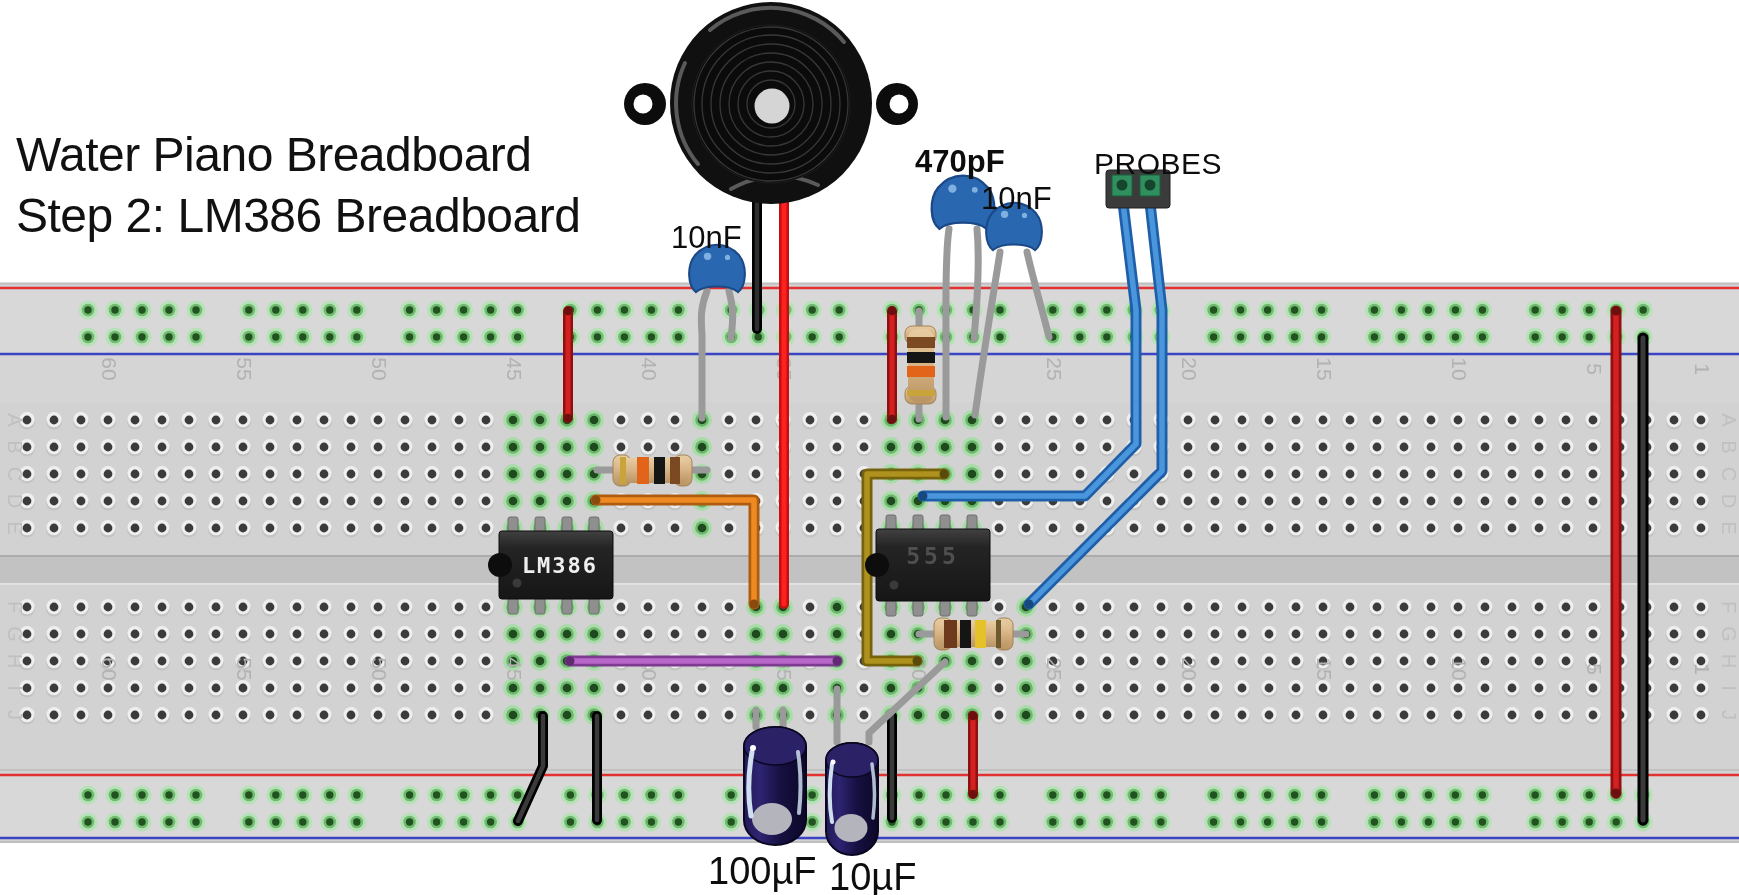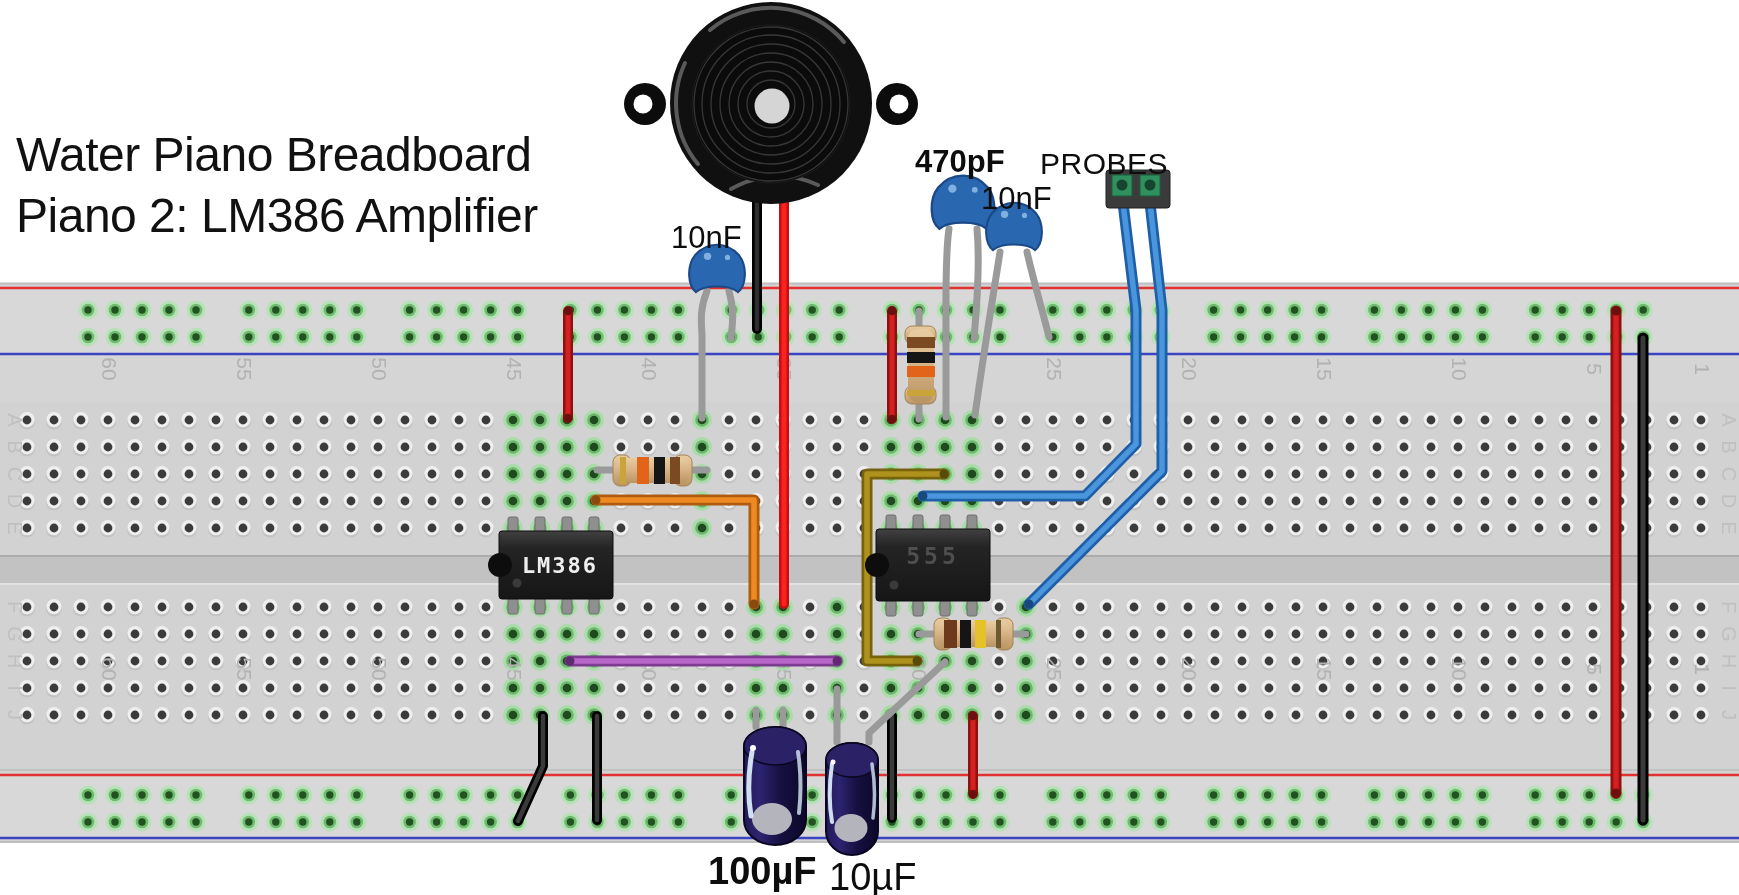--- a/index.html
+++ b/index.html
@@ -7,22 +7,22 @@
          font-family:"Liberation Sans", sans-serif;}
   svg{position:absolute;left:0;top:0;}
   .wo{fill:none;stroke-linecap:round;stroke-linejoin:round;}
   .wi{fill:none;stroke-linecap:round;stroke-linejoin:round;}
   .lead{fill:none;stroke:#9a9a9a;stroke-width:7;stroke-linecap:round;}
   .lbl{position:absolute;color:#0d0d0d;white-space:nowrap;}
   .title{left:16px;top:124px;font-size:48px;line-height:61px;letter-spacing:-0.5px;color:#111;}
   .l-10nf-left{left:671px;top:220px;font-size:31px;}
   .l-470pf{left:915px;top:144px;font-size:31px;font-weight:bold;}
   .l-10nf-right{left:981px;top:181px;font-size:31px;}
-  .l-probes{left:1040px;top:147px;font-size:30px;letter-spacing:0.5px;}
-  .l-100uf{left:708px;top:850px;font-size:38px;font-weight:bold;}
+  .l-probes{left:1094px;top:147px;font-size:30px;letter-spacing:0.5px;}
+  .l-100uf{left:708px;top:850px;font-size:38px;}
   .l-10uf{left:829px;top:856px;font-size:38px;}
   text.coord{font-family:"Liberation Sans",sans-serif;}
   text.icname{font-family:"DejaVu Sans Mono",monospace;font-weight:bold;}
 </style>
 </head>
 <body>
 
 <div class="stage">
 <svg id="scene" width="1739" height="895" viewBox="0 0 1739 895">
   <defs>
@@ -2815,21 +2815,21 @@
     <rect x="1106" y="170" width="64" height="38" rx="3" fill="#3b3b3b" stroke="#222222"></rect>
     <rect x="1112" y="175" width="20" height="21" fill="#2f8f5f" stroke="#1d5c3c"></rect>
     <rect x="1140" y="175" width="20" height="21" fill="#2f8f5f" stroke="#1d5c3c"></rect>
     <circle cx="1122" cy="185" r="5.5" fill="#17442c"></circle>
     <circle cx="1150" cy="185" r="5.5" fill="#17442c"></circle>
   </g>
 </svg>
 
 <div class="lbl title">
   <div>Water Piano Breadboard</div>
-  <div>Piano 2: LM386 Amplifier</div>
+  <div>Step 2: LM386 Breadboard</div>
 </div>
 <div class="lbl l-10nf-left">10nF</div>
 <div class="lbl l-470pf">470pF</div>
 <div class="lbl l-10nf-right">10nF</div>
 <div class="lbl l-probes">PROBES</div>
 <div class="lbl l-100uf">100µF</div>
 <div class="lbl l-10uf">10µF</div>
 </div>
 
 </body></html>

